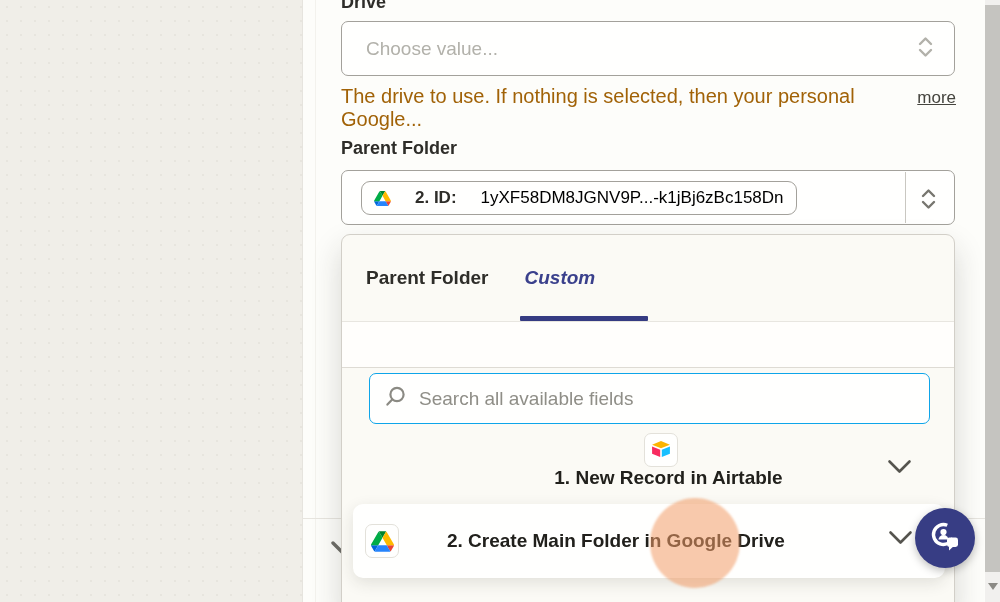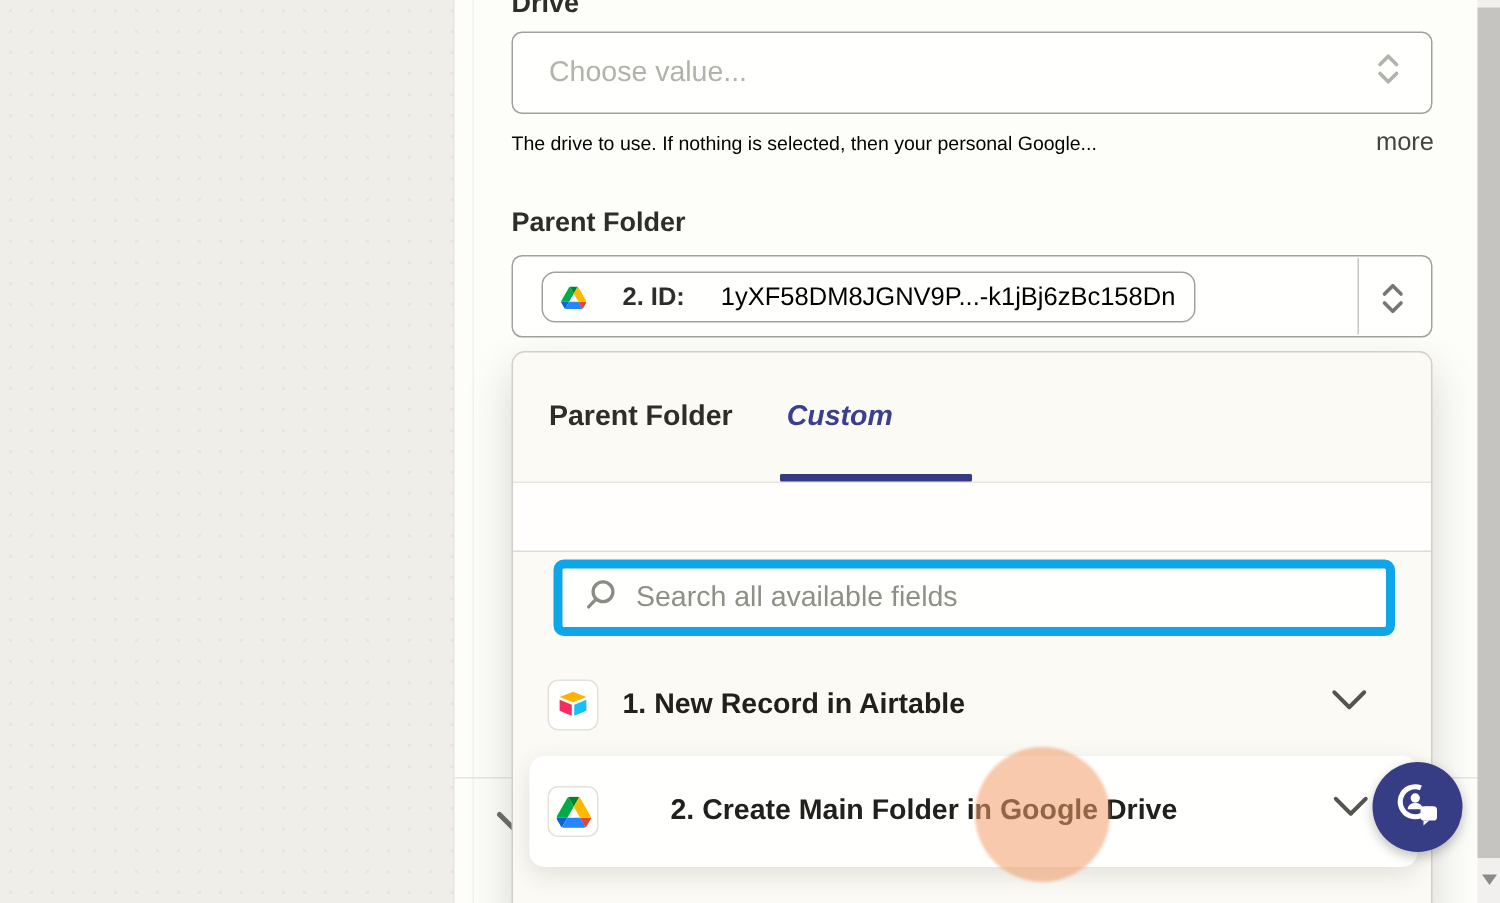--- a/index.html
+++ b/index.html
@@ -24,22 +24,22 @@
   .lbl-parent { top:138px; }
 
   .select-box { position:absolute; left:341px; width:614px; height:55px; background:#fffffe;
                 border:1px solid #a3a19b; border-radius:7px; display:flex; align-items:center;
                 padding:0 20px 0 24px; z-index:2; }
   .drive-select { top:21px; }
   .placeholder { font-size:19px; color:#b2b1aa; flex:1; }
   .updown { margin-left:auto; }
 
   .help-row { position:absolute; left:341px; top:85px; width:615px; display:flex; align-items:baseline; z-index:2; }
-  .help-text { font-size:13px; color:#000000; flex:1; }
-  .more-link { font-size:17px; color:#45443e; cursor:pointer; }
+  .help-text { font-size:20px; color:#a16207; flex:1; }
+  .more-link { font-size:17px; color:#45443e; text-decoration:underline; cursor:pointer; }
 
   .combo-field { position:absolute; left:341px; top:170px; width:614px; height:55px; background:#fffffe;
                  border:1px solid #a3a19b; border-radius:7px; z-index:2; }
   .token { position:absolute; left:19px; top:10px; height:34px; display:inline-flex; align-items:center;
            gap:24px; padding:0 12px; background:#fffffe; border:1px solid #a3a19b; border-radius:9px; }
   .token-prefix { font-size:17px; font-weight:700; color:#2e2d29; white-space:nowrap; }
   .token-value { font-size:17px; color:#000000; white-space:nowrap; }
   .combo-divider { position:absolute; left:563px; top:1px; width:1px; height:51px; background:#c9c7c1; }
   .combo-chevron { position:absolute; right:17px; top:17px; }
 
@@ -50,29 +50,29 @@
   .tabs-row { position:relative; height:87px; border-bottom:1px solid #e8e6e0; display:flex;
               align-items:center; padding-left:24px; gap:36px; }
   .tab { font-size:19px; font-weight:700; cursor:pointer; }
   .tab-inactive { color:#2e2d29; }
   .tab-active { color:#3a408c;font-style:italic; }
   .tab-underline { position:absolute; left:178px; bottom:0; width:128px; height:5px; background:#353b82; border-radius:1px; }
 
   .custom-strip { height:46px; background:#fffefc; border-bottom:1px solid #dedbd4; }
 
   .search-box { position:absolute; left:27px; top:138px; width:561px; height:51px; background:#fffffe;
-                border:6px solid #0ea5e9; border-radius:7px; display:flex; align-items:center;
+                border:1px solid #0ea5e9; border-radius:7px; display:flex; align-items:center;
                 padding:0 14px; gap:12px; }
   .search-box input { border:none; outline:none; background:transparent; flex:1; font-size:19px;
                       color:#44433e; font-family:"Liberation Sans", sans-serif; }
   .search-box input::placeholder { color:#8f8e87; opacity:1; }
 
   .item-row { position:absolute; left:0; width:614px; height:74px; display:flex; align-items:center;
               padding-left:23px; cursor:pointer; }
-  .item-row-1 { top:198px; }
+  .item-row-1 { top:198px;flex-direction:column; }
   .item-row-2 { left:11px; top:269px; width:592px; background:#fffffe; border-radius:10px;
                 box-shadow:0 5px 16px rgba(40,40,32,.12); padding-left:12px;gap:32px; }
   .app-icon-box { width:34px; height:34px; background:#fffffe; border:1px solid #e3e1da; border-radius:7px;
                   display:flex; align-items:center; justify-content:center; flex:none; }
   .item-label { margin-left:16px; font-size:19px; font-weight:700; color:#21201c; white-space:nowrap; }
   .item-chevron { position:absolute; top:26px; }
   .item-row-1 .item-chevron { right:44px; }
   .item-row-2 .item-chevron { right:32px; }
 
   

